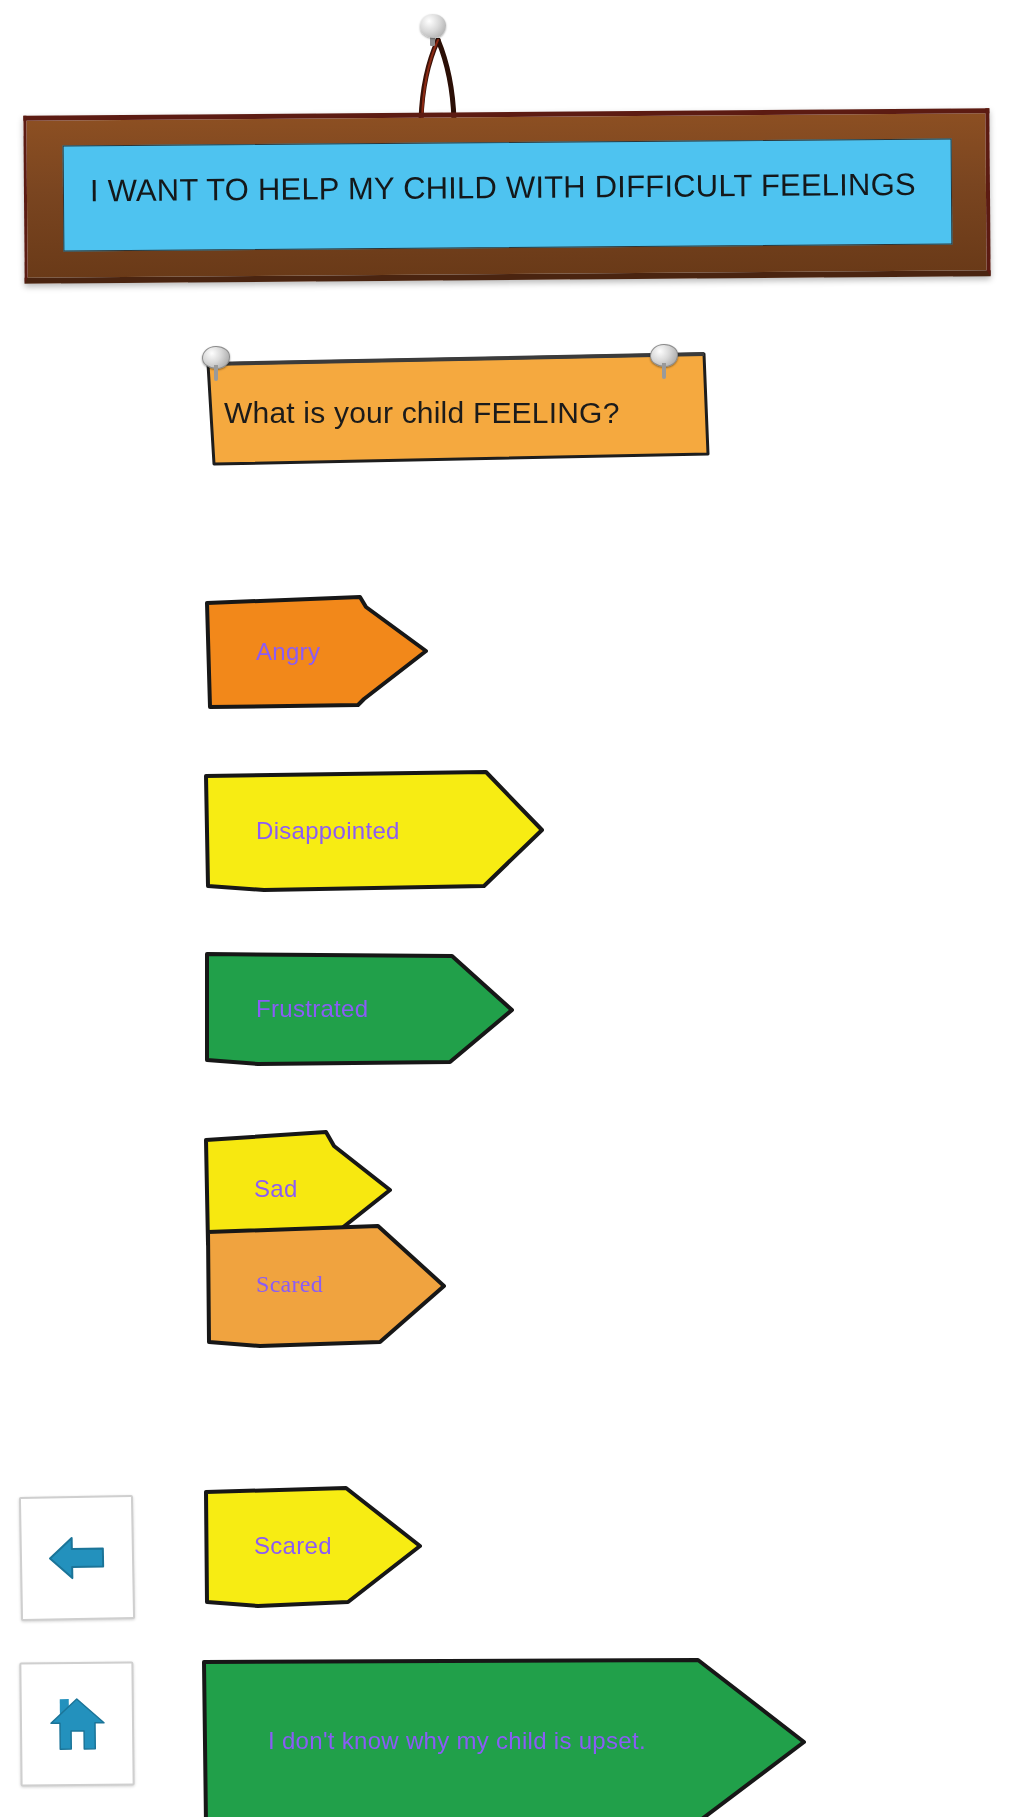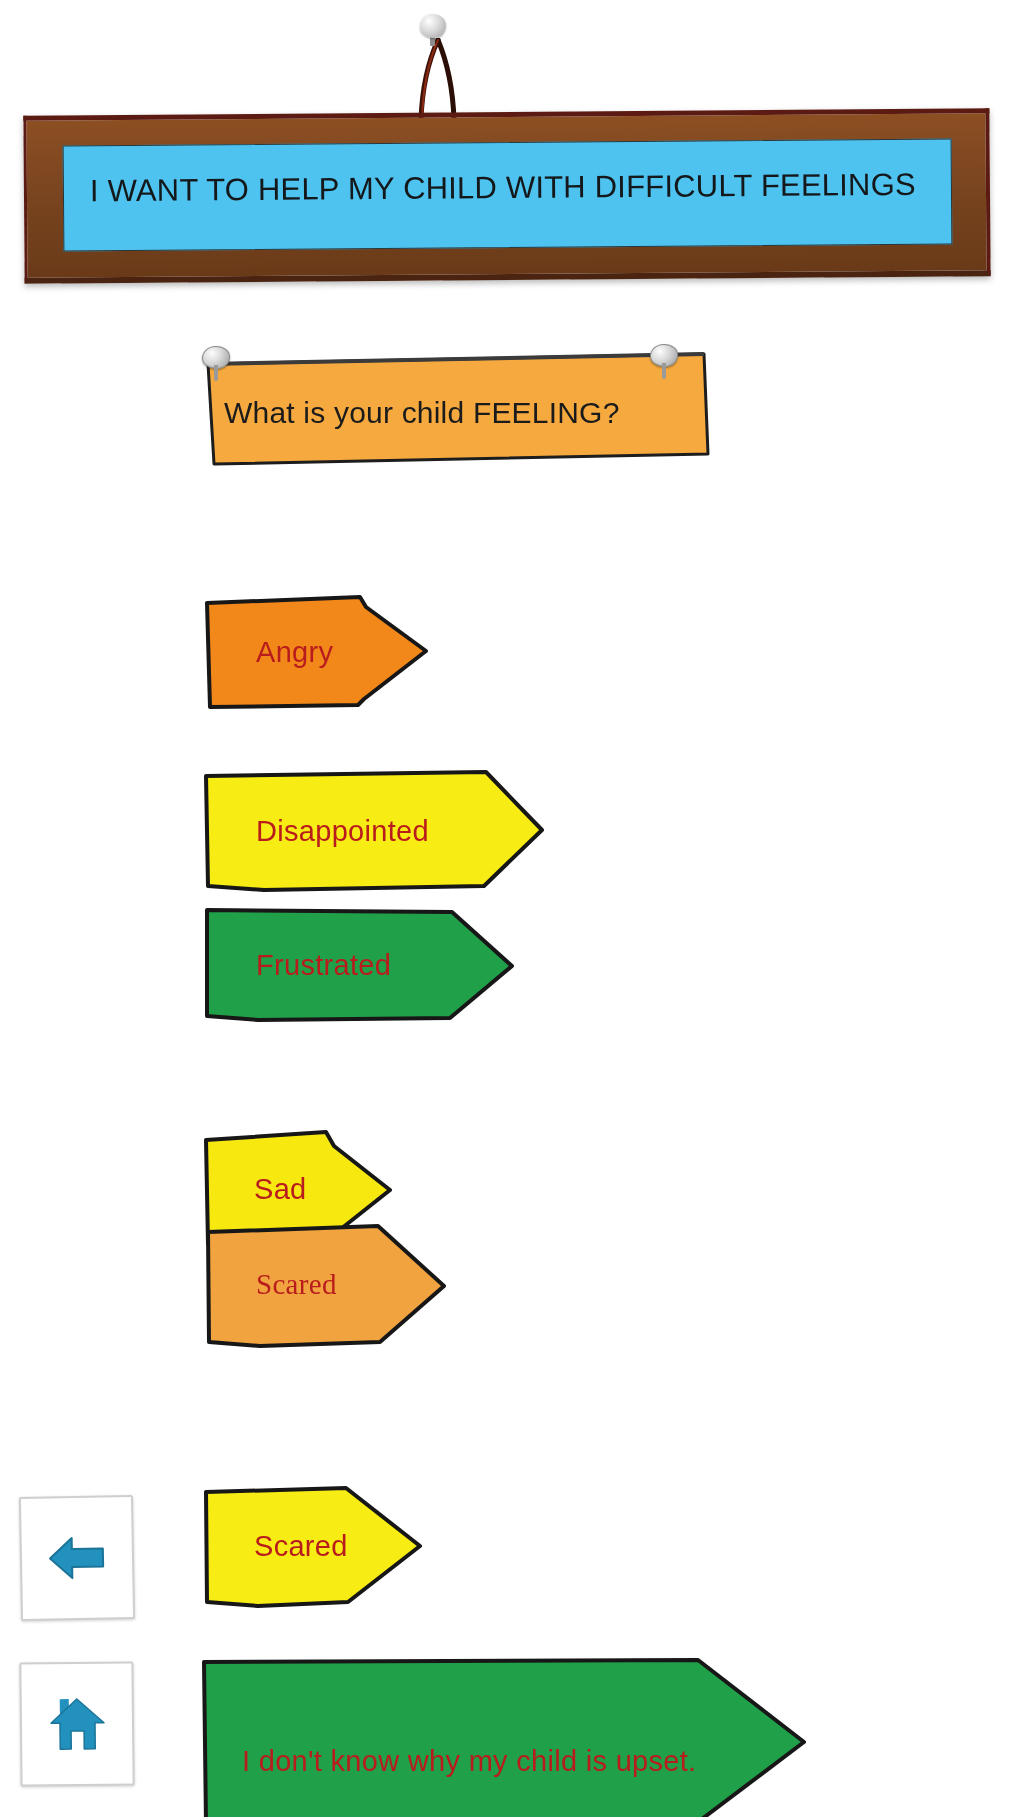--- a/index.html
+++ b/index.html
@@ -147,22 +147,22 @@
   .arrow-svg {
     position: absolute;
     inset: 0;
     overflow: visible;
   }
   .arrow-label {
     position: absolute;
     left: 56px;
     top: 50%;
     transform: translateY(-50%);
-    font-size: 29px;
-    color: #b91c1c;
+    font-size: 24px;
+    color: #8b5cf6;
     letter-spacing: .3px;
     white-space: nowrap;
     pointer-events: none;
   }
   .arrow-label.two-line {
     top: 50%;
     white-space: normal;
     width: 480px;
     line-height: 1.45;
   }
@@ -226,21 +226,21 @@
     <span class="arrow-label">Angry</span>
   </div>
 
   <div class="arrow-btn" style="left:200px; top:768px; width:348px; height:126px;">
     <svg class="arrow-svg" viewBox="0 0 348 126" preserveAspectRatio="none">
       <path d="M6 8 L286 4 L342 62 L284 118 L64 122 L8 118 Z" fill="#f7ec13" stroke="#171717" stroke-width="4" stroke-linejoin="round"></path>
     </svg>
     <span class="arrow-label">Disappointed</span>
   </div>
 
-  <div class="arrow-btn" style="left:200px; top:904px; width:318px; height:122px;">
+  <div class="arrow-btn" style="left:200px; top:948px; width:318px; height:122px;">
     <svg class="arrow-svg" viewBox="0 0 318 122" preserveAspectRatio="none">
       <path d="M7 6 L252 8 L312 62 L250 114 L58 116 L7 112 Z" fill="#21a04a" stroke="#171717" stroke-width="4" stroke-linejoin="round"></path>
     </svg>
     <span class="arrow-label">Frustrated</span>
   </div>
 
   <div class="arrow-btn" style="left:198px; top:1128px; width:198px; height:122px;">
     <svg class="arrow-svg" viewBox="0 0 198 122" preserveAspectRatio="none">
       <path d="M8 12 L128 4 L136 18 L192 62 L134 108 L126 118 L10 116 Z" fill="#f7e810" stroke="#171717" stroke-width="4" stroke-linejoin="round"></path>
     </svg>
@@ -258,21 +258,21 @@
     <svg class="arrow-svg" viewBox="0 0 228 124" preserveAspectRatio="none">
       <path d="M8 8 L148 4 L222 62 L150 118 L60 122 L9 118 Z" fill="#f7ec13" stroke="#171717" stroke-width="4" stroke-linejoin="round"></path>
     </svg>
     <span class="arrow-label">Scared</span>
   </div>
 
   <div class="arrow-btn" style="left:198px; top:1656px; width:612px; height:170px;">
     <svg class="arrow-svg" viewBox="0 0 612 170" preserveAspectRatio="none">
       <path d="M6 6 L500 4 L606 86 L500 166 L8 168 Z" fill="#21a04a" stroke="#171717" stroke-width="4" stroke-linejoin="round"></path>
     </svg>
-    <span class="arrow-label two-line" style="transform:translateY(-50%); left:44px;margin-top:20px;">I don't know why my child is upset.</span>
+    <span class="arrow-label two-line" style="transform:translateY(-50%); left:70px;">I don't know why my child is upset.</span>
   </div>
 
   <div class="nav-card nav-back">
     <span class="glyph">
       <svg width="62" height="48" viewBox="0 0 62 48">
         <path d="M26 4 L4 24 L26 44 L26 33 L57 33 L57 15 L26 15 Z" fill="#2391bd" stroke="#1b7498" stroke-width="2" stroke-linejoin="round"></path>
       </svg>
     </span>
   </div>
 

